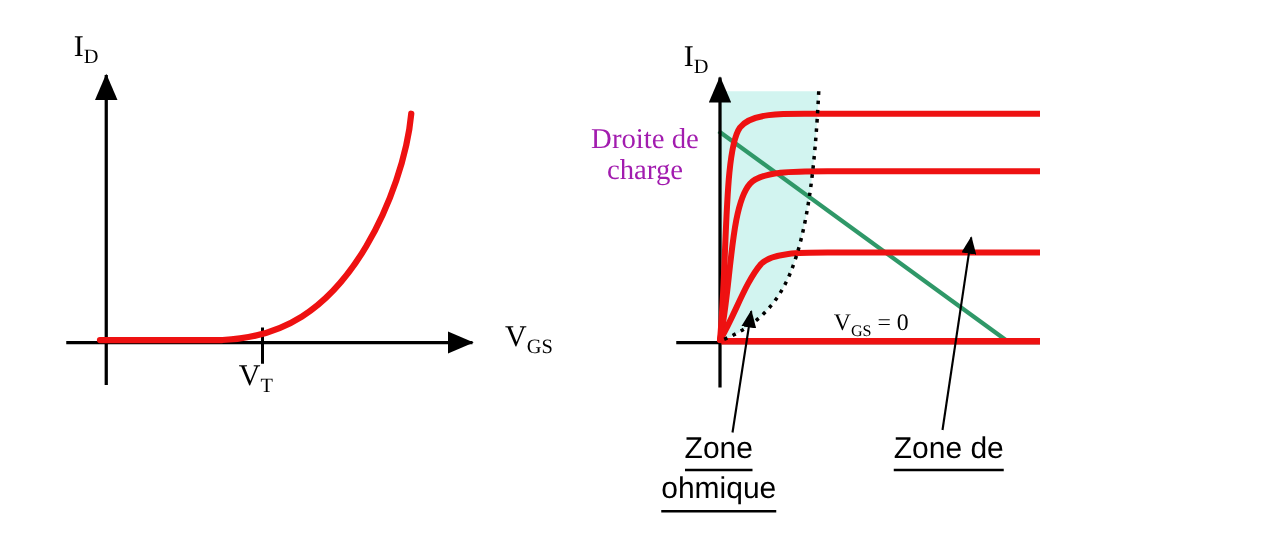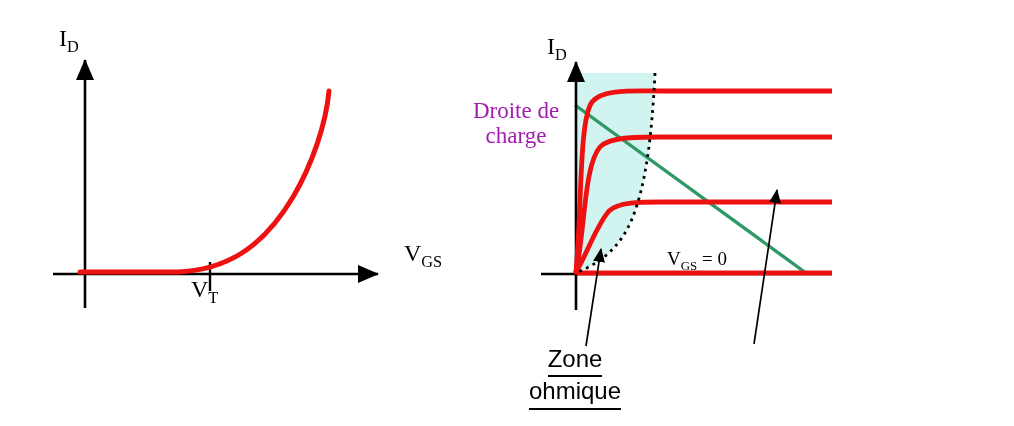--- a/index.html
+++ b/index.html
@@ -53,35 +53,36 @@
       <line x1="577" y1="273" x2="852" y2="273" stroke="#ee1111" stroke-width="5.2"></line>
 
       <path d="M 655 73 C 652 135 646 185 632 219 C 620 248 600 263 578 272" fill="none" stroke="#000" stroke-width="2.8" stroke-dasharray="2.8 4.6"></path>
 
       <line x1="586" y1="346" x2="601" y2="249" stroke="#000" stroke-width="1.7" marker-end="url(#thinArrow)"></line>
       <line x1="754" y1="344" x2="777" y2="190" stroke="#000" stroke-width="1.7" marker-end="url(#thinArrow)"></line>
     </g>
   </svg>
 
   <div class="lbl serif-lg" style="left:59px;top:25px;"><span>I</span><sub>D</sub></div>
-  <div class="lbl serif-lg" style="left:404px;top:240px;"><span>V</span><sub>GS</sub></div>
-  <div class="lbl serif-lg" style="left:191px;top:276px;"><span>V</span><sub>T</sub></div>
+  <div class="lbl serif-lg" style="left:404px;top:257px;"><span>V</span><sub>GS</sub></div>
+  <div class="lbl serif-lg" style="left:191px;top:288px;"><span>V</span><sub>T</sub></div>
 
   <div class="lbl serif-lg" style="left:547px;top:33px;"><span>I</span><sub>D</sub></div>
   <div class="lbl serif-lg" style="left:895px;top:276px;"><span>V</span><sub>DS</sub></div>
 
   <div class="lbl green-lbl" style="left:456px;top:98px;width:120px;">
     <div>Droite de</div>
     <div>charge</div>
   </div>
 
   <div class="lbl serif-md" style="left:667px;top:248px;text-align:right;"><span>V</span><sub>GS</sub><span> = 0</span></div>
 
 
   <div class="lbl zone-lbl" style="left:508px;top:345px;width:134px;">
     <div><span class="uline">Zone</span></div>
     <div><span class="uline">ohmique</span></div>
   </div>
 
   <div class="lbl zone-lbl" style="left:683px;top:345px;width:152px;">
+    <div><span class="uline">Zone de</span></div>
   </div>
 
 </div>
 
 </body></html>

